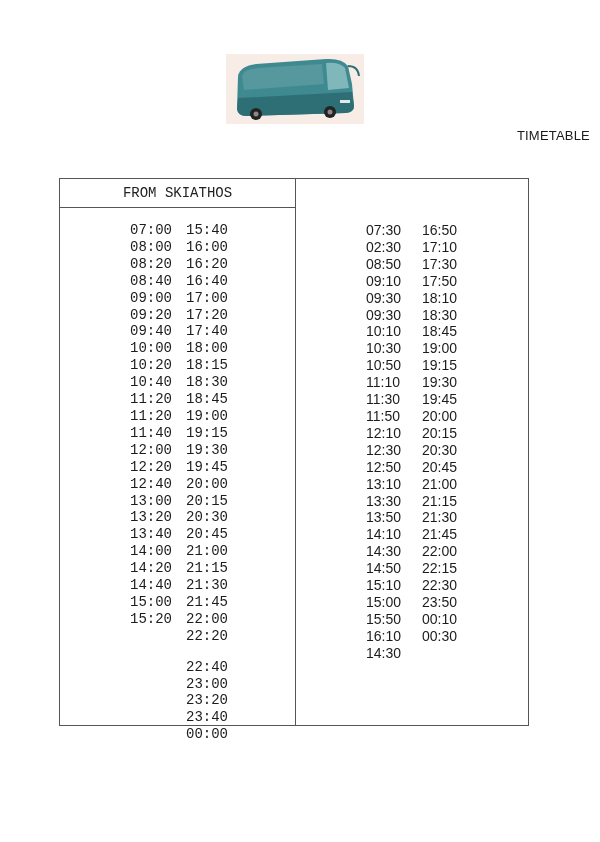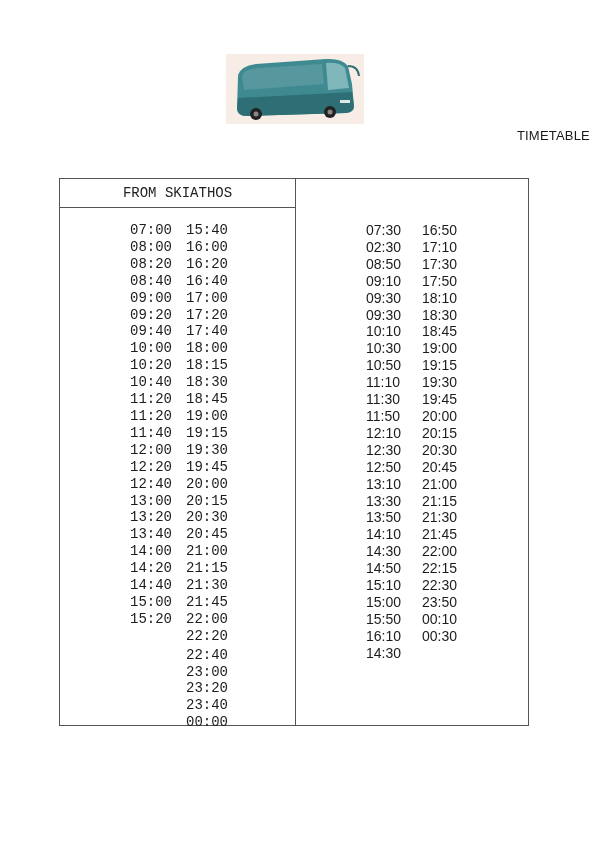--- a/index.html
+++ b/index.html
@@ -15,21 +15,21 @@
     .col.left { left: 0; width: 235px; border-right: 1px solid #555; font-family: Liberation Mono, monospace; }
     .col.right { left: 236px; width: 232px; }
     .col-head { height: 28px; border-bottom: 1px solid #555; text-align: center;
                 line-height: 29px; font-size: 14px; color: #222; }
     .times { position: absolute; top: 43px; font-size: 14px; line-height: 16.9px; }
     .times div { white-space: nowrap; }
     .left .t1 { left: 70px; }
     .left .t2 { left: 126px; }
     .right .t1 { left: 70px; }
     .right .t2 { left: 126px; }
-    .extra-gap { margin-top: 2px; }
+    .extra-gap { margin-top: 14px; }
   </style>
 </head>
 <body>
 
 <div class="bus-img">
   <svg width="138" height="70" viewBox="0 0 138 70" xmlns="http://www.w3.org/2000/svg">
     <rect width="138" height="70" fill="#f7ede6"></rect>
 
     <path d="M12 22 Q14 12 30 10 L100 5 Q116 4 122 12 L126 30 L128 52 Q128 58 120 59 L20 62 Q12 62 11 55 Z" fill="#3f8a91"></path>
 

